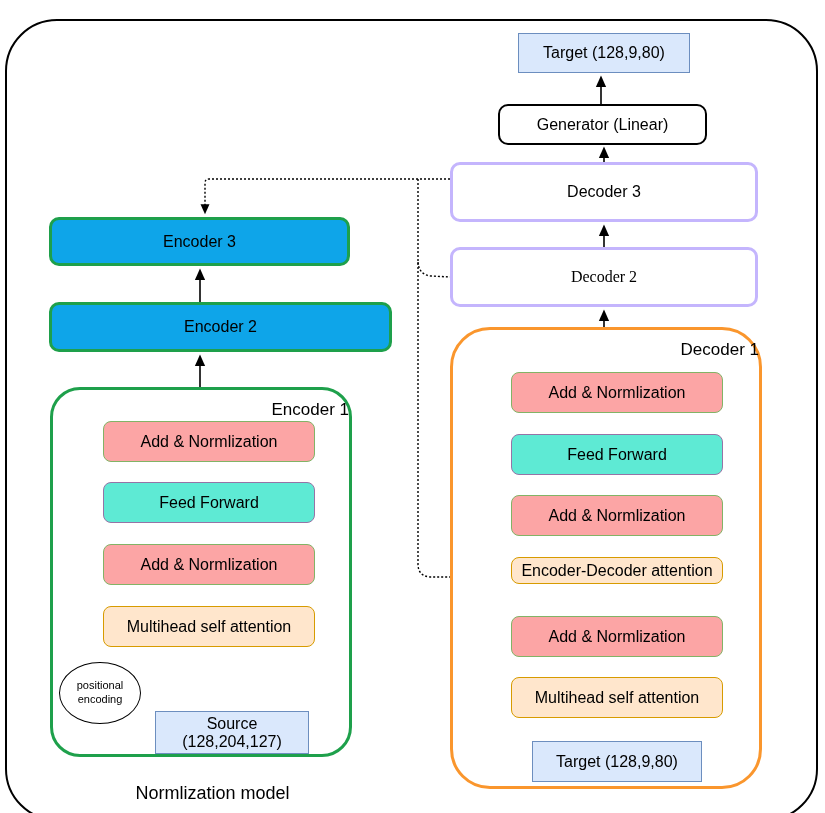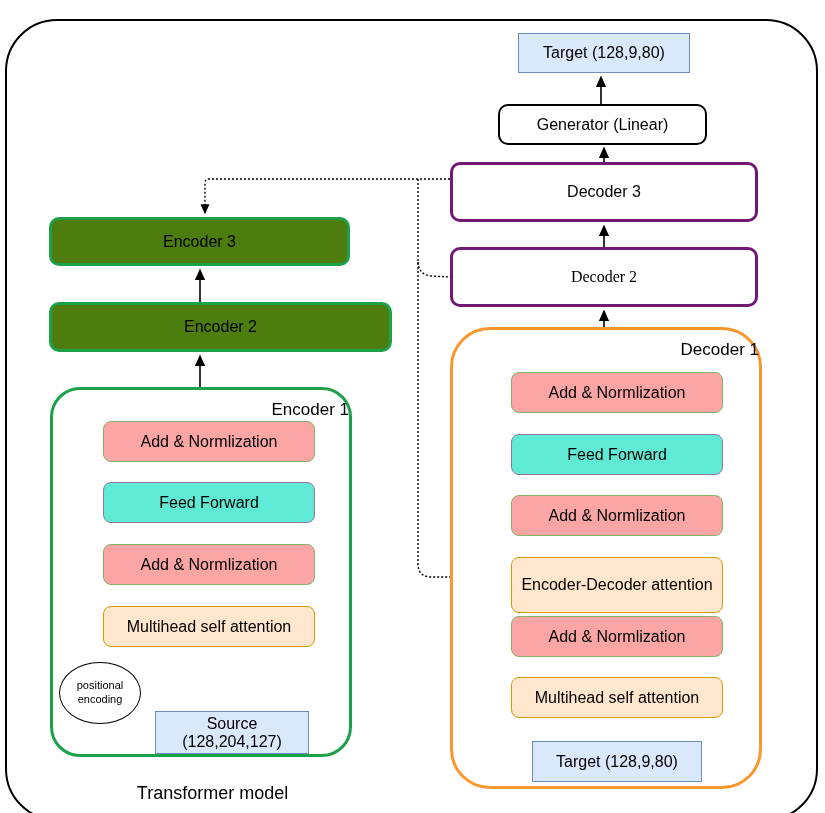--- a/index.html
+++ b/index.html
@@ -14,22 +14,22 @@
   svg.wires{position:absolute;left:0;top:0;width:825px;height:813px;pointer-events:none;}
   .box{
     position:absolute;display:flex;align-items:center;justify-content:center;
     font-size:16px;line-height:1.1;text-align:center;box-sizing:border-box;
     background:#fff;border-radius:8px;
   }
   .fill-green {background:#fca5a5;border:1.5px solid #82b366;}
   .fill-purple{background:#5eead4;border:1.5px solid #9673a6;}
   .fill-orange{background:#ffe6cc;border:1.5px solid #d79b00;}
   .fill-blue  {background:#dae8fc;border:1.5px solid #6c8ebf;border-radius:0;}
-  .enc-stack{border:3px solid #1ea04b;border-radius:10px;background:#4d7c0f;}
-  .dec-stack{border:3px solid #701a75;border-radius:10px;background:#fff;}
+  .enc-stack{border:3px solid #1ea04b;border-radius:10px;background:#0ea5e9;}
+  .dec-stack{border:3px solid #c4b5fd;border-radius:10px;background:#fff;}
   .generator{border:2px solid #000;border-radius:10px;background:#fff;}
   .container-frame{position:absolute;background:#fff;box-sizing:border-box;}
   #encoder1-frame{left:50px;top:373px;width:302px;height:370px;border:3px solid #1ea04b;border-radius:30px;}
   #decoder1-frame{left:450px;top:313px;width:312px;height:462px;border:3px solid #fa962d;border-radius:40px;}
   .frame-title{
     position:absolute;left:0;right:0;top:10px;text-align:right;
     font-size:17px;
   }
   #pos-ellipse{
     position:absolute;left:59px;top:648px;width:80px;height:60px;
@@ -98,21 +98,21 @@
   <div id="decoder1-frame" class="container-frame">
     <div class="frame-title">Decoder 1</div>
   </div>
 
   <div class="box fill-green" style="left:511px;top:358px;width:212px;height:41px;">Add &amp; Normlization</div>
 
   <div class="box fill-purple" style="left:511px;top:420px;width:212px;height:41px;">Feed Forward</div>
 
   <div class="box fill-green" style="left:511px;top:481px;width:212px;height:41px;">Add &amp; Normlization</div>
 
-  <div class="box fill-orange" style="left:511px;top:543px;width:212px;height:56px;">Encoder-Decoder attention</div>
+  <div class="box fill-orange" style="left:511px;top:543px;width:212px;height:27px;">Encoder-Decoder attention</div>
 
   <div class="box fill-green" style="left:511px;top:602px;width:212px;height:41px;">Add &amp; Normlization</div>
 
   <div class="box fill-orange" style="left:511px;top:663px;width:212px;height:41px;">Multihead self attention</div>
 
   <div class="box fill-blue" style="left:532px;top:727px;width:170px;height:41px;">Target (128,9,80)</div>
 
   <div class="box enc-stack" style="left:49px;top:203px;width:301px;height:49px;">Encoder 3</div>
 
   <div class="box enc-stack" style="left:49px;top:288px;width:343px;height:50px;">Encoder 2</div>
@@ -129,15 +129,15 @@
 
   <div class="box fill-orange" style="left:103px;top:592px;width:212px;height:41px;">Multihead self attention</div>
 
   <div id="pos-ellipse">
     <span>positional</span>
     <span>encoding</span>
   </div>
 
   <div class="box fill-blue" style="left:155px;top:697px;width:154px;height:43px;">Source (128,204,127)</div>
 
-  <div id="caption">Transformer model</div>
+  <div id="caption">Normlization model</div>
 
 </div>
 
 </body></html>

